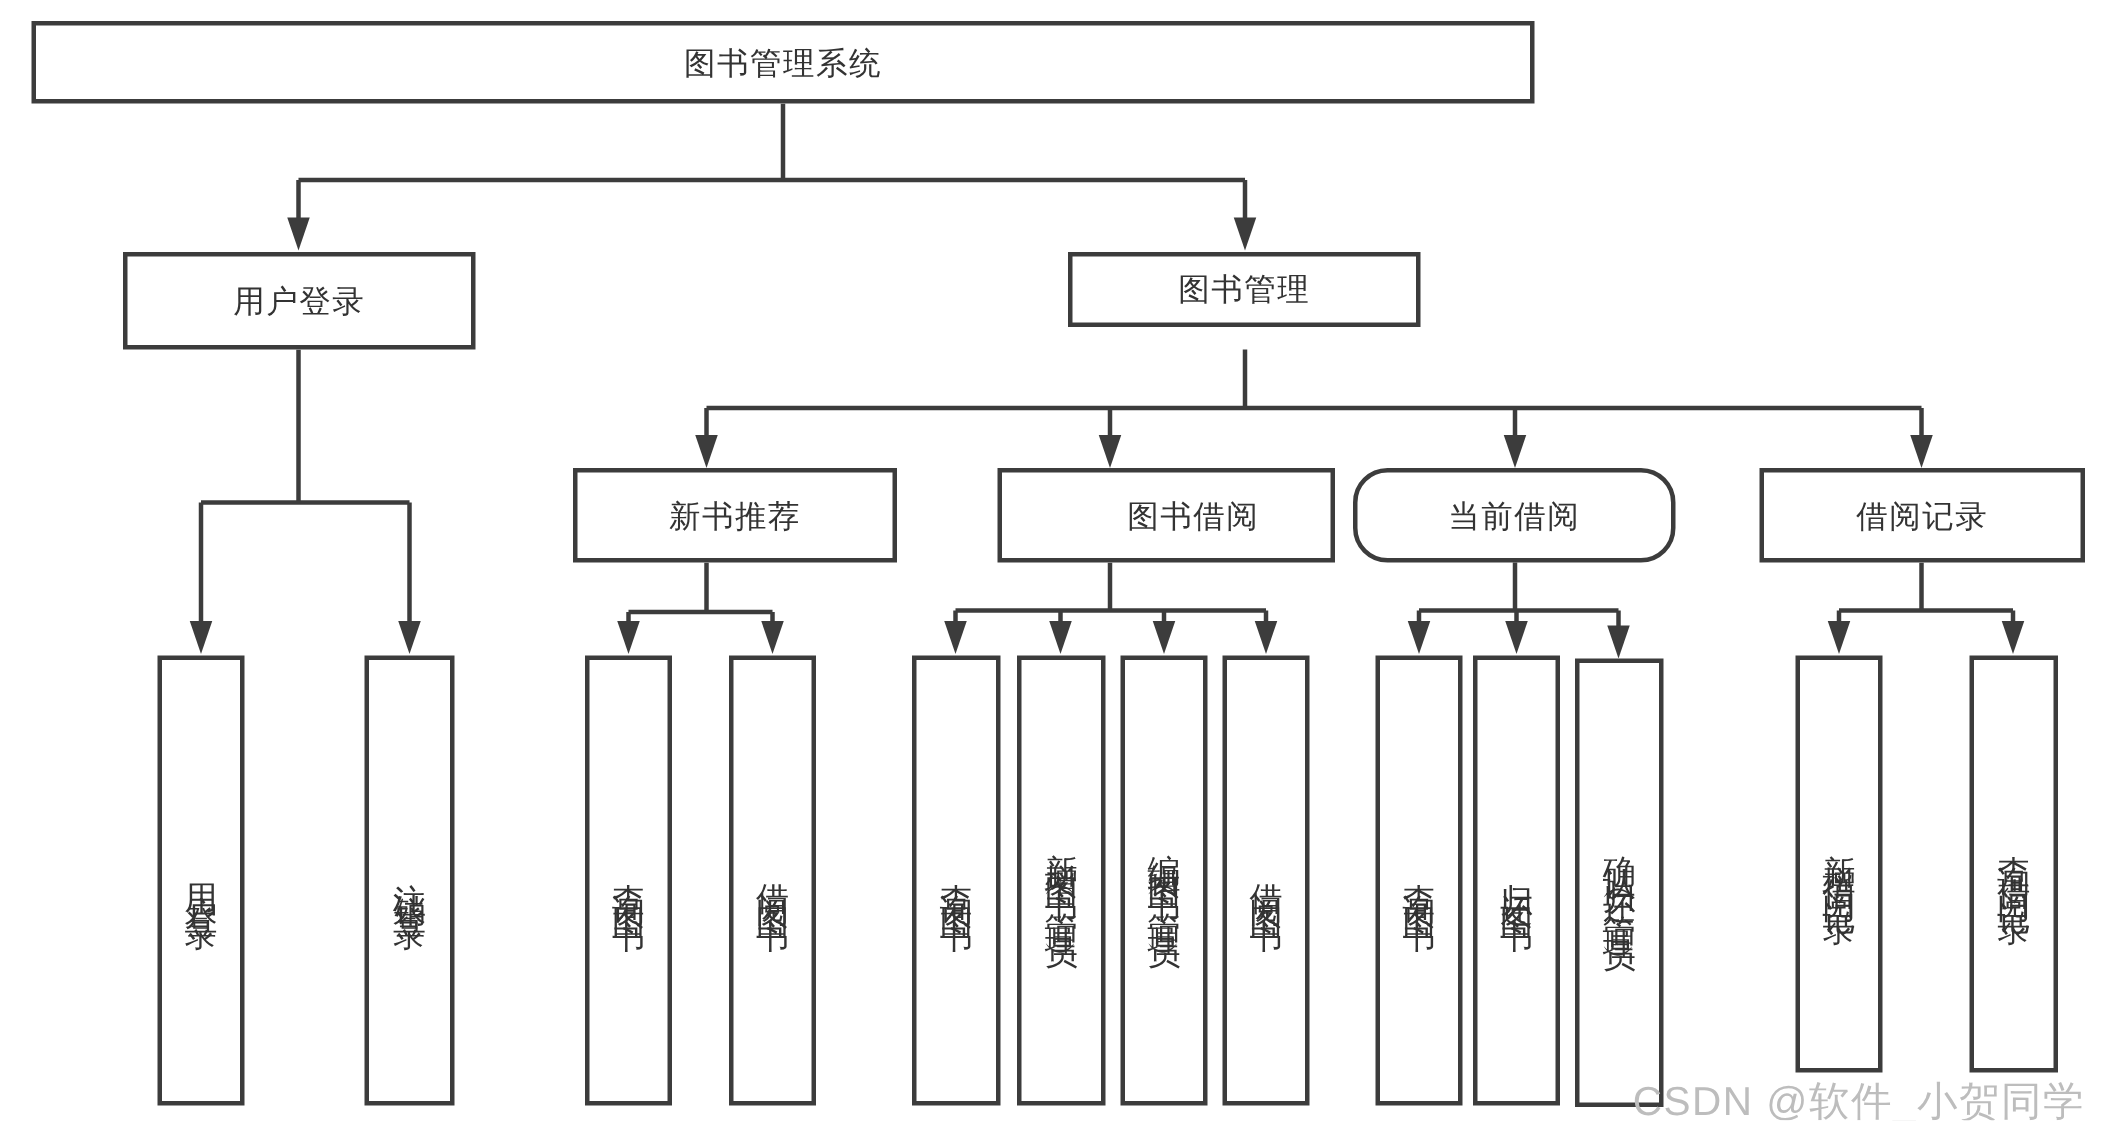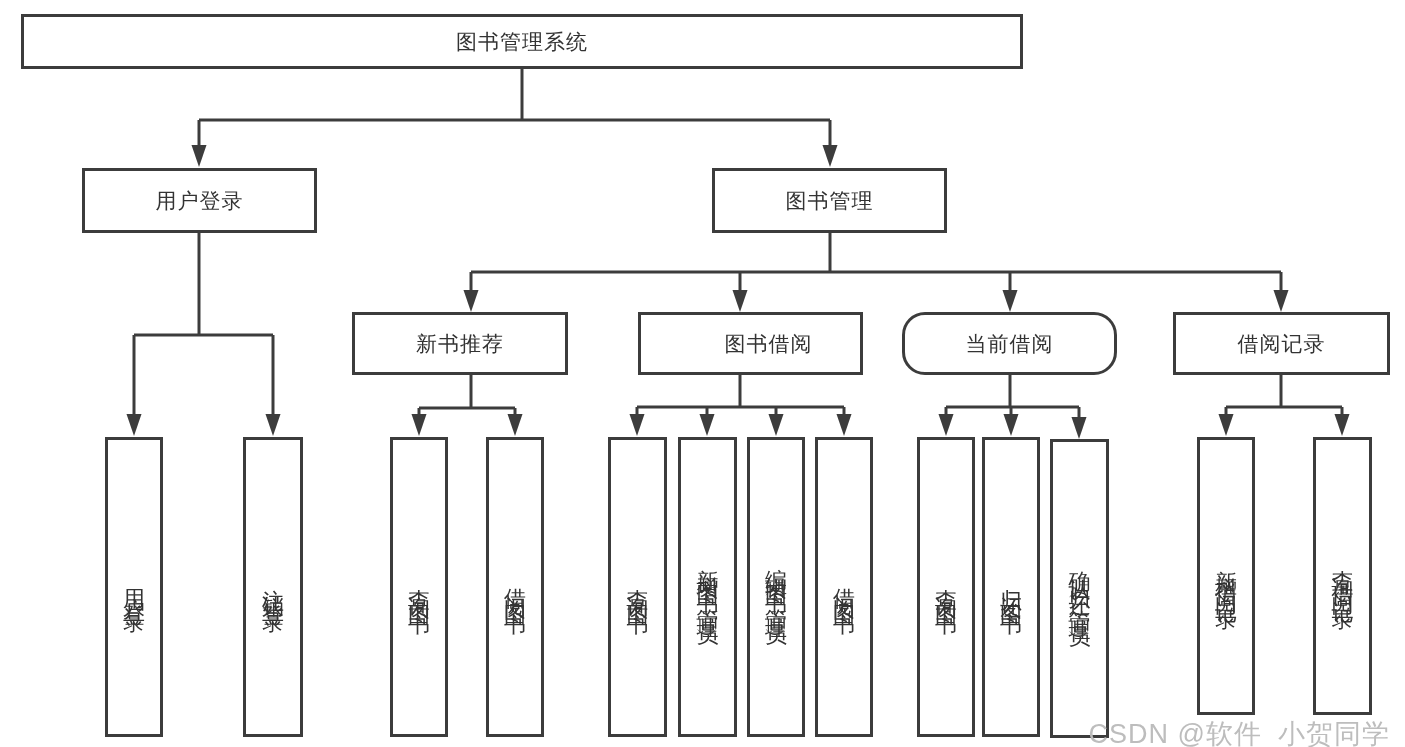--- a/index.html
+++ b/index.html
@@ -41,23 +41,23 @@
     font-size: 22px;
     writing-mode: vertical-rl;
     text-orientation: mixed;
     letter-spacing: 8px;
     line-height: 1;
     padding: 6px 0;
   }
   
   .b-root      { left: 21px;   top: 14px;  width: 1002px; height: 55px; }
   .b-login     { left: 82px;   top: 168px; width: 235px;  height: 65px; }
-  .b-manage    { left: 712px;  top: 168px; width: 235px;  height: 65px; }
-  .b-recommend { left: 352px;  top: 312px; width: 216px;  height: 63px; }
-  .b-borrow    { left: 638px;  top: 312px; width: 225px;  height: 63px; padding-left: 36px; }
+  .b-manage    { left: 712px;  top: 168px; width: 235px;  height: 50px; }
+  .b-recommend { left: 382px;  top: 312px; width: 216px;  height: 63px; }
+  .b-borrow    { left: 665px;  top: 312px; width: 225px;  height: 63px; padding-left: 36px; }
   .b-current   { left: 902px;  top: 312px; width: 215px;  height: 63px; border-radius: 23px; }
   .b-records   { left: 1173px; top: 312px; width: 217px;  height: 63px; }
   
   .l1  { left: 105px;  top: 437px; width: 58px; height: 300px; }
   .l2  { left: 243px;  top: 437px; width: 60px; height: 300px; }
   .l3  { left: 390px;  top: 437px; width: 58px; height: 300px; }
   .l4  { left: 486px;  top: 437px; width: 58px; height: 300px; }
   .l5  { left: 608px;  top: 437px; width: 59px; height: 300px; }
   .l6  { left: 678px;  top: 437px; width: 59px; height: 300px; }
   .l7  { left: 747px;  top: 437px; width: 58px; height: 300px; }

